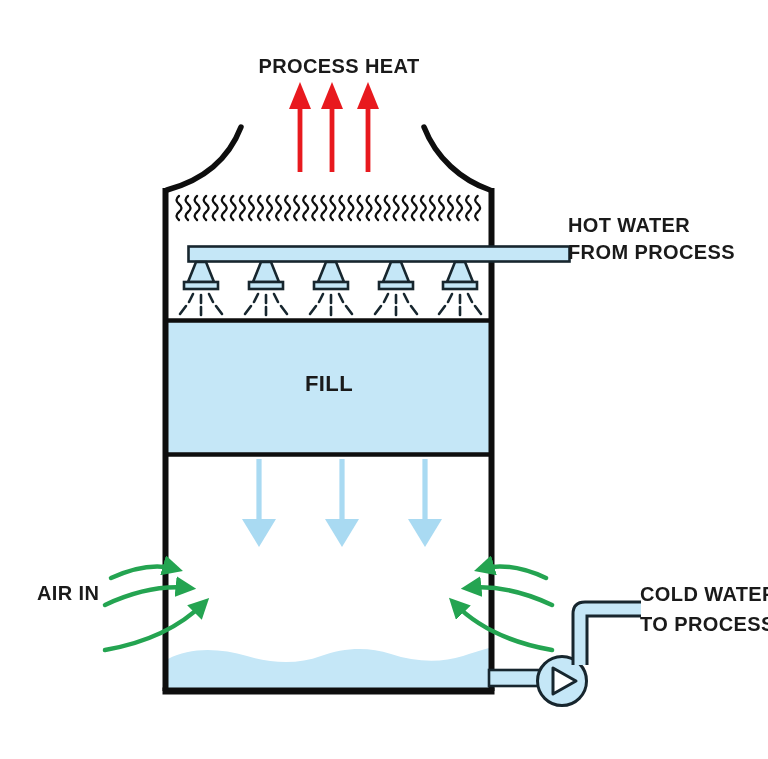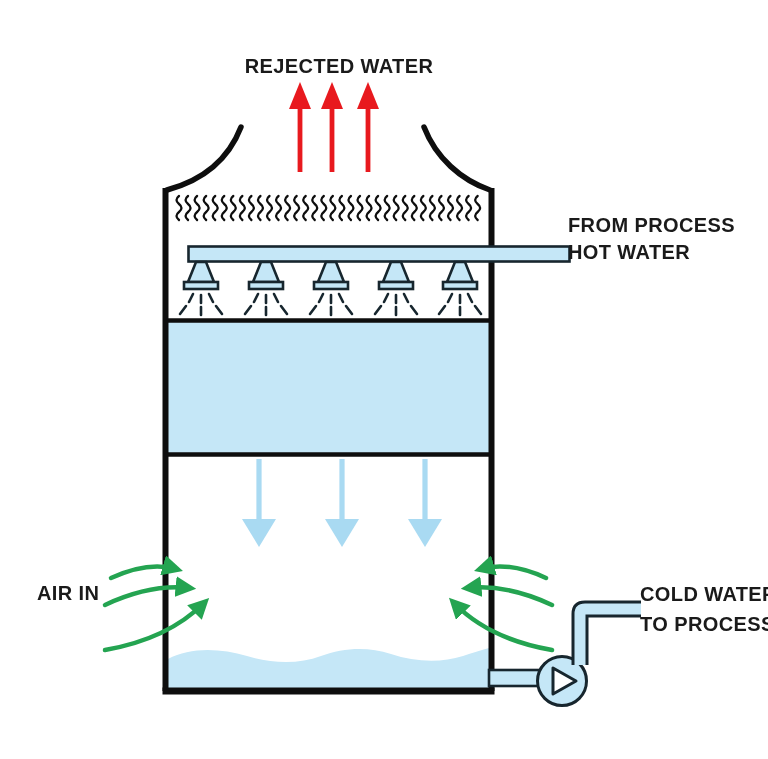--- a/index.html
+++ b/index.html
@@ -162,27 +162,28 @@
       <path class="air-arrow" marker-end="url(#green-head)" d="M105,605 Q150,584 189,588"></path>
       <path class="air-arrow" marker-end="url(#green-head)" d="M105,650 Q168,639 204,603"></path>
     </g>
     <g>
       <path class="air-arrow" marker-end="url(#green-head)" d="M546,578 Q509,561 481,569"></path>
       <path class="air-arrow" marker-end="url(#green-head)" d="M552,605 Q507,584 468,588"></path>
       <path class="air-arrow" marker-end="url(#green-head)" d="M552,650 Q489,639 454,603"></path>
     </g>
   </svg>
 
-  <div class="label lbl-rejected">REJECTED WATER</div>
+  <div class="label lbl-rejected">PROCESS HEAT</div>
 
   <div class="label lbl-hot">
+    <div>HOT WATER</div>
     <div>FROM PROCESS</div>
-    <div>HOT WATER</div>
   </div>
 
+  <div class="label lbl-fill">FILL</div>
 
   <div class="label lbl-air">AIR IN</div>
 
   <div class="label lbl-cold">
     <div>COLD WATER</div>
     <div>TO PROCESS</div>
   </div>
 </div>
 
 </body></html>

